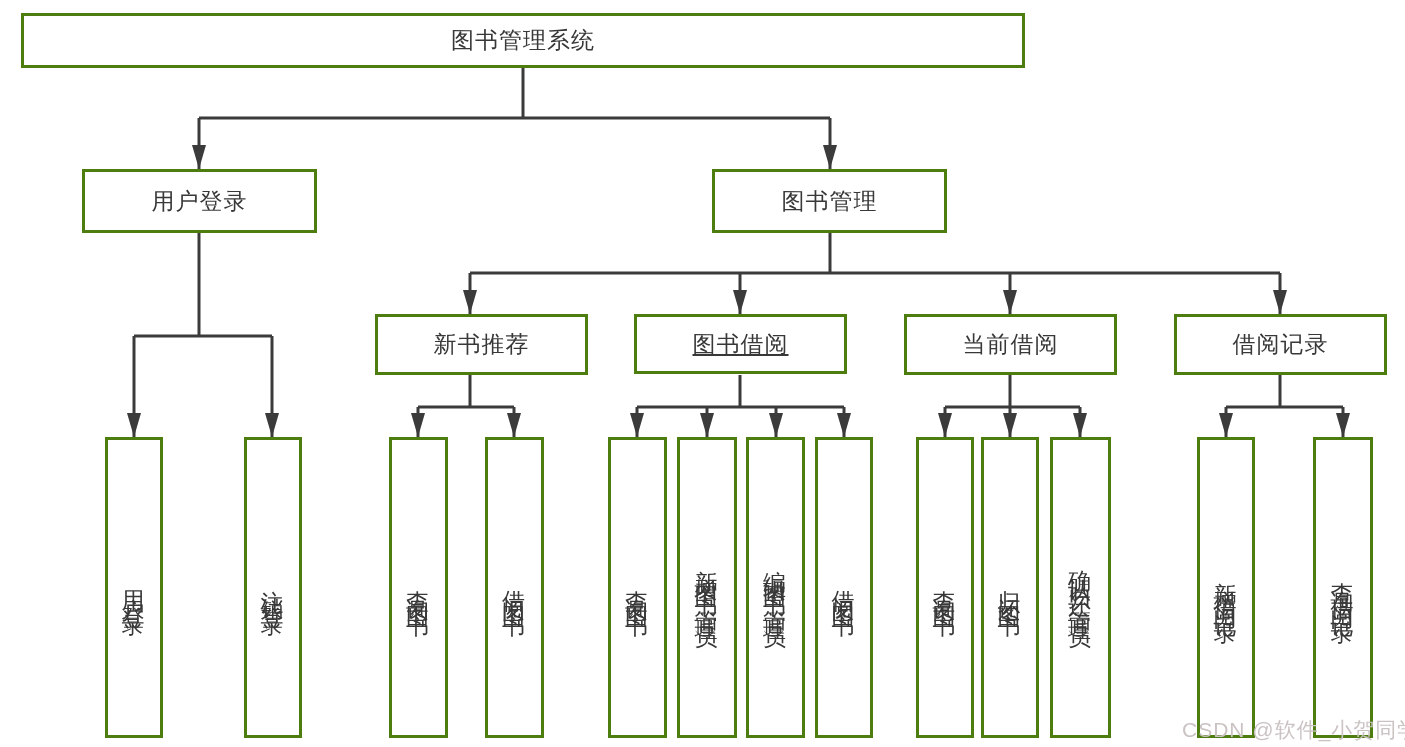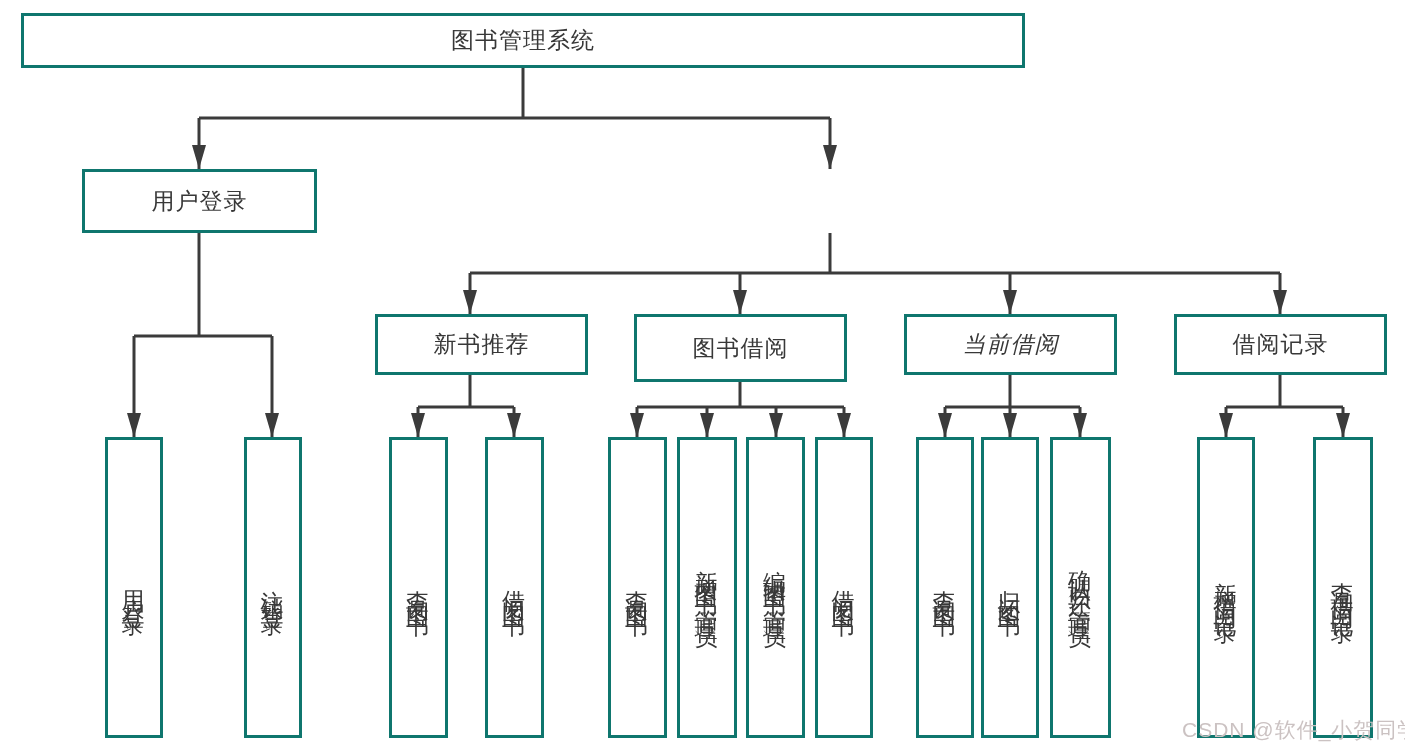--- a/index.html
+++ b/index.html
@@ -8,21 +8,21 @@
     width:1405px;height:747px;
     background:#ffffff;
     font-family:"Liberation Sans","DejaVu Sans",sans-serif;
     overflow:hidden;
   }
   .wires{position:absolute;left:0;top:0;}
   .box{
     position:absolute;
     box-sizing:border-box;
     background:#ffffff;
-    border:3px solid #0f766e;
+    border:3px solid #4d7c0f;
     display:flex;align-items:center;justify-content:center;
     color:#383838;
     font-size:23px;
     letter-spacing:1px;
     white-space:nowrap;
   }
   .leaf .vtext{
     writing-mode:vertical-rl;
     text-orientation:mixed;
     letter-spacing:8px;
@@ -91,24 +91,25 @@
       <path d="M1280 375 V407"></path>
       <path d="M1226 407 H1343"></path>
       <path d="M1226 407 V437" marker-end="url(#ah)"></path>
       <path d="M1343 407 V437" marker-end="url(#ah)"></path>
     </g>
   </svg>
 
   <div class="box" style="left:21px;top:13px;width:1004px;height:55px;">图书管理系统</div>
 
   <div class="box" style="left:82px;top:169px;width:235px;height:64px;">用户登录</div>
+  <div class="box" style="left:712px;top:169px;width:235px;height:64px;">图书管理</div>
 
   <div class="box" style="left:363px;top:314px;width:213px;height:61px;margin-left:12px;">新书推荐</div>
-  <div class="box" style="left:634px;top:314px;width:213px;height:68px;">图书借阅</div>
-  <div class="box" style="left:904px;top:314px;width:213px;height:61px;font-style:italic;">当前借阅</div>
+  <div class="box" style="left:634px;top:314px;width:213px;height:60px;text-decoration:underline;">图书借阅</div>
+  <div class="box" style="left:904px;top:314px;width:213px;height:61px;">当前借阅</div>
   <div class="box" style="left:1174px;top:314px;width:213px;height:61px;">借阅记录</div>
 
   <div class="box leaf" style="left:105px;top:437px;width:58px;height:301px;">
     <span class="vtext">用户登录</span>
   </div>
   <div class="box leaf" style="left:244px;top:437px;width:58px;height:301px;">
     <span class="vtext">注销登录</span>
   </div>
 
   <div class="box leaf" style="left:389px;top:437px;width:59px;height:301px;">

